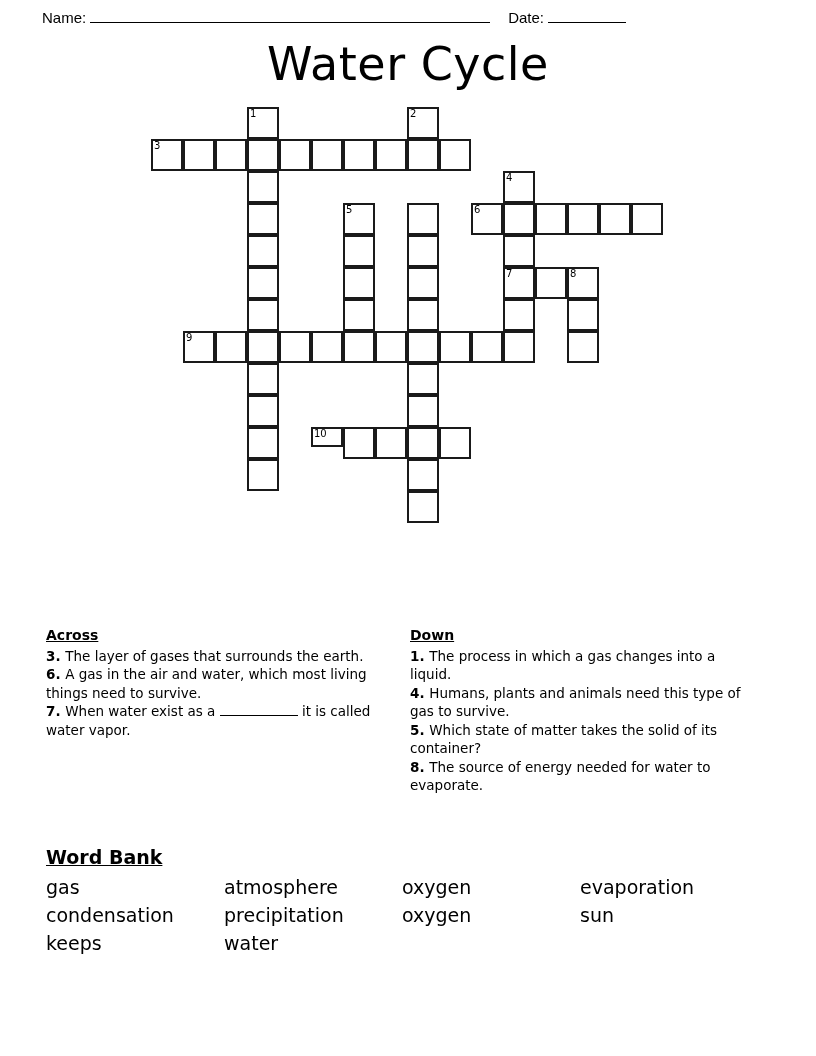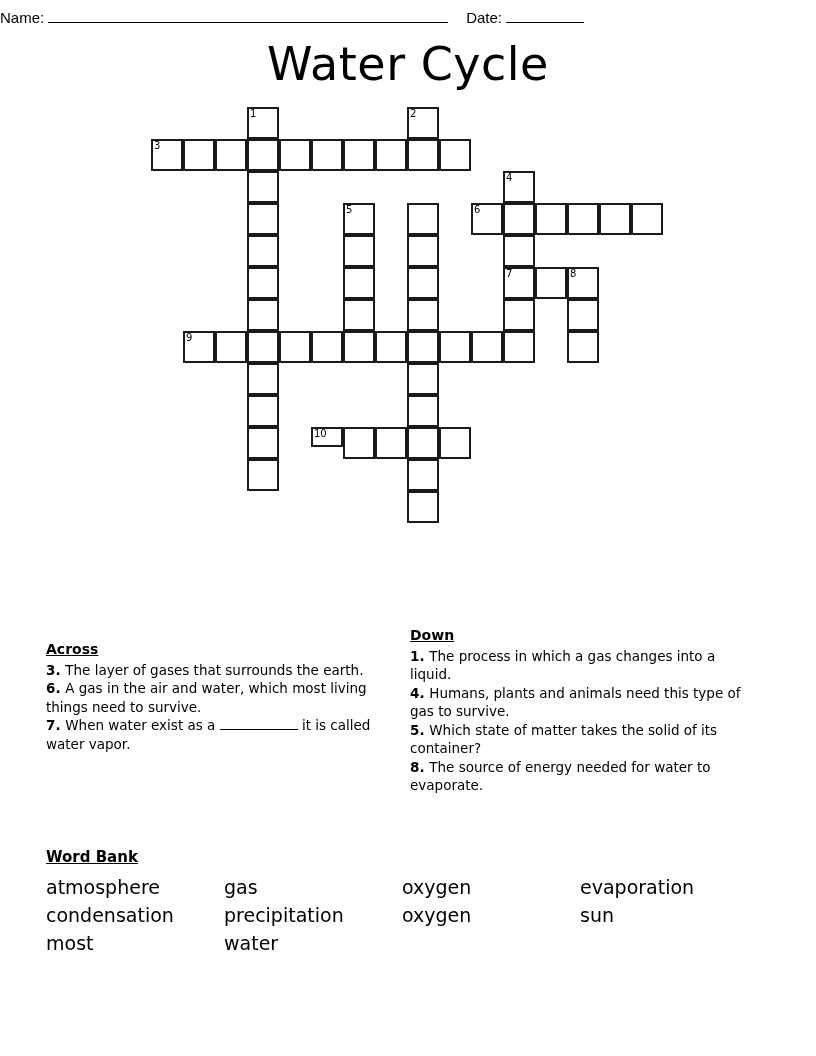--- a/index.html
+++ b/index.html
@@ -23,21 +23,21 @@
     left: 0;
     top: 0;
     width: 816px;
     height: 26px;
     display: flex;
     align-items: flex-end;
     font-family: "Liberation Sans", sans-serif;
     font-size: 15px;
     line-height: 16px;
   }
-  #header-row .lbl-name { }
+  #header-row .lbl-name { margin-left: 42px; }
   #header-row .rule-long {
     display: inline-block;
     width: 400px;
     border-bottom: 1px solid #000;
     margin: 0 0 3px 4px;
   }
   #header-row .lbl-date { margin-left: 18px; }
   #header-row .rule-short {
     display: inline-block;
     width: 78px;
@@ -95,21 +95,21 @@
     width: 816px;
   }
   .clue-col {
     position: absolute;
     top: 0;
     width: 350px;
     font-family: "DejaVu Sans", sans-serif;
     font-size: 13.5px;
     line-height: 18.5px;
   }
-  #clue-col-across { left: 46px; width: 348px; margin-top: 14px; }
+  #clue-col-across { left: 46px; width: 348px; }
   #clue-col-down   { left: 410px; width: 348px; }
   .clue-heading {
     font-weight: bold;
     font-size: 14px;
     text-decoration: underline;
     margin-bottom: 2px;
     display: block;
   }
   .clue-item {
     display: block;
@@ -126,21 +126,21 @@
 
   
   #word-bank {
     position: absolute;
     left: 46px;
     top: 845px;
     width: 730px;
   }
   #word-bank-title {
     font-family: "DejaVu Sans", sans-serif;
-    font-size: 15px;
+    font-size: 19px;
     font-weight: bold;
     text-decoration: underline;
     line-height: 24px;
     display: block;
     margin-bottom: 4px;
   }
   .wb-row {
     display: flex;
     line-height: 28px;
   }
@@ -266,31 +266,31 @@
         <div class="clue-item"><span class="clue-num">5. </span><span>Which state of matter takes the solid of its container?</span></div>
         <div class="clue-item"><span class="clue-num">8. </span><span>The source of energy needed for water to evaporate.</span></div>
       </div>
   </div>
 </div>
 
 <div id="word-bank">
   <span id="word-bank-title">Word Bank</span>
   <div id="word-bank-rows">
       <div class="wb-row">
+        <div class="wb-cell">gas</div>
         <div class="wb-cell">atmosphere</div>
-        <div class="wb-cell">gas</div>
         <div class="wb-cell">oxygen</div>
         <div class="wb-cell">evaporation</div>
       </div>
       <div class="wb-row">
         <div class="wb-cell">condensation</div>
         <div class="wb-cell">precipitation</div>
         <div class="wb-cell">oxygen</div>
         <div class="wb-cell">sun</div>
       </div>
       <div class="wb-row">
-        <div class="wb-cell">most</div>
+        <div class="wb-cell">keeps</div>
         <div class="wb-cell">water</div>
         <div class="wb-cell"></div>
         <div class="wb-cell"></div>
       </div>
     </div>
 </div>
 
 </body></html>

